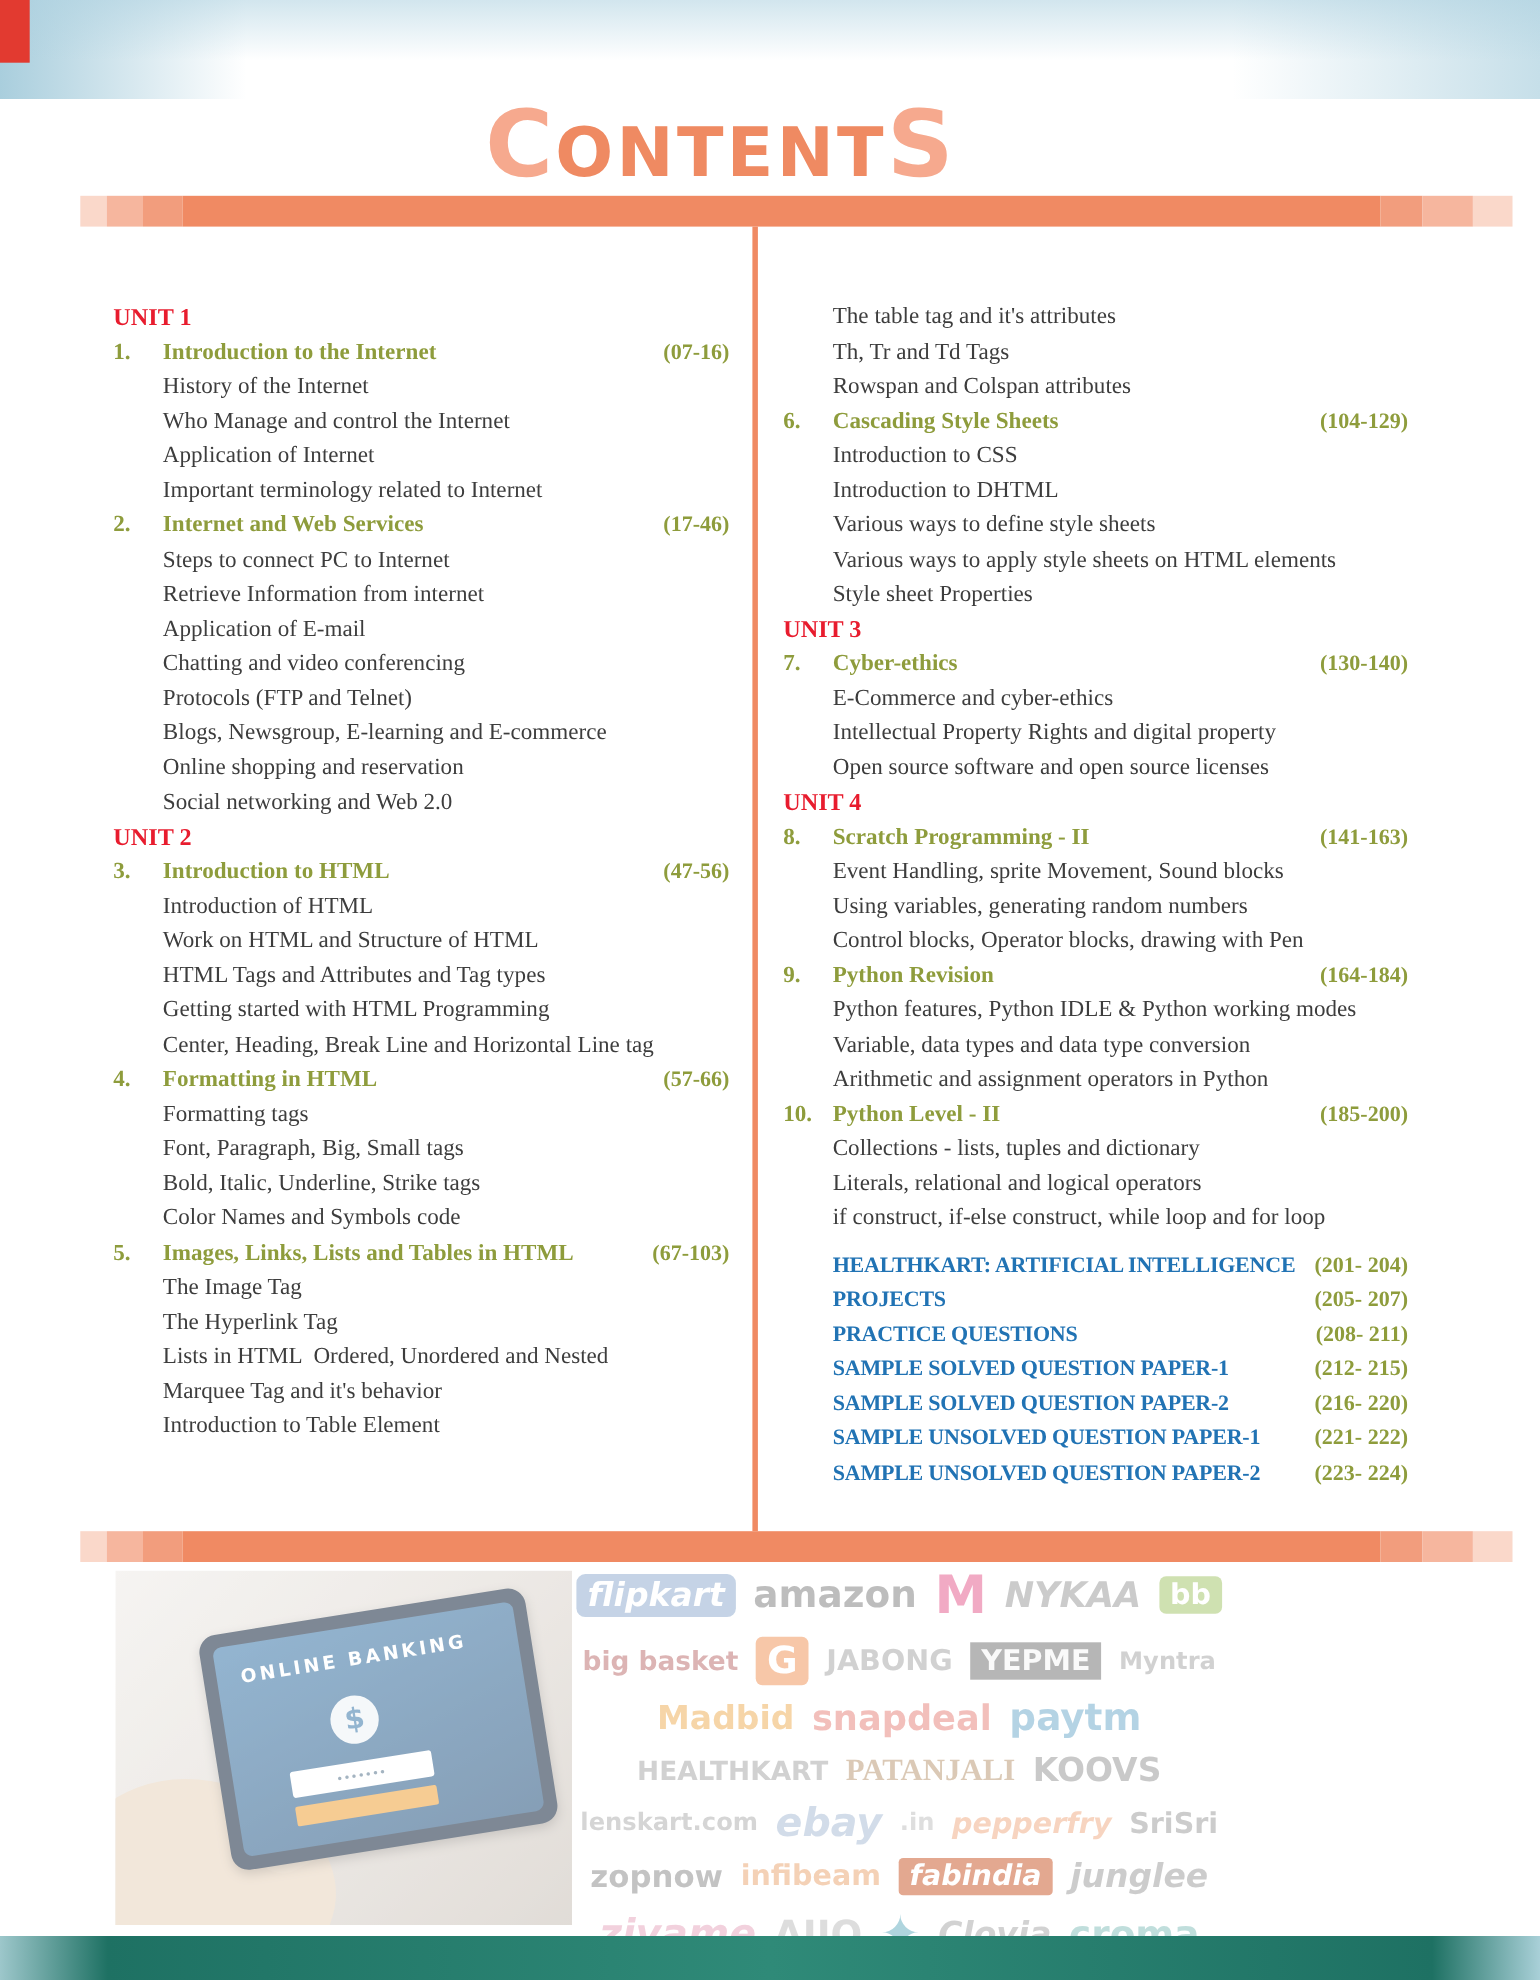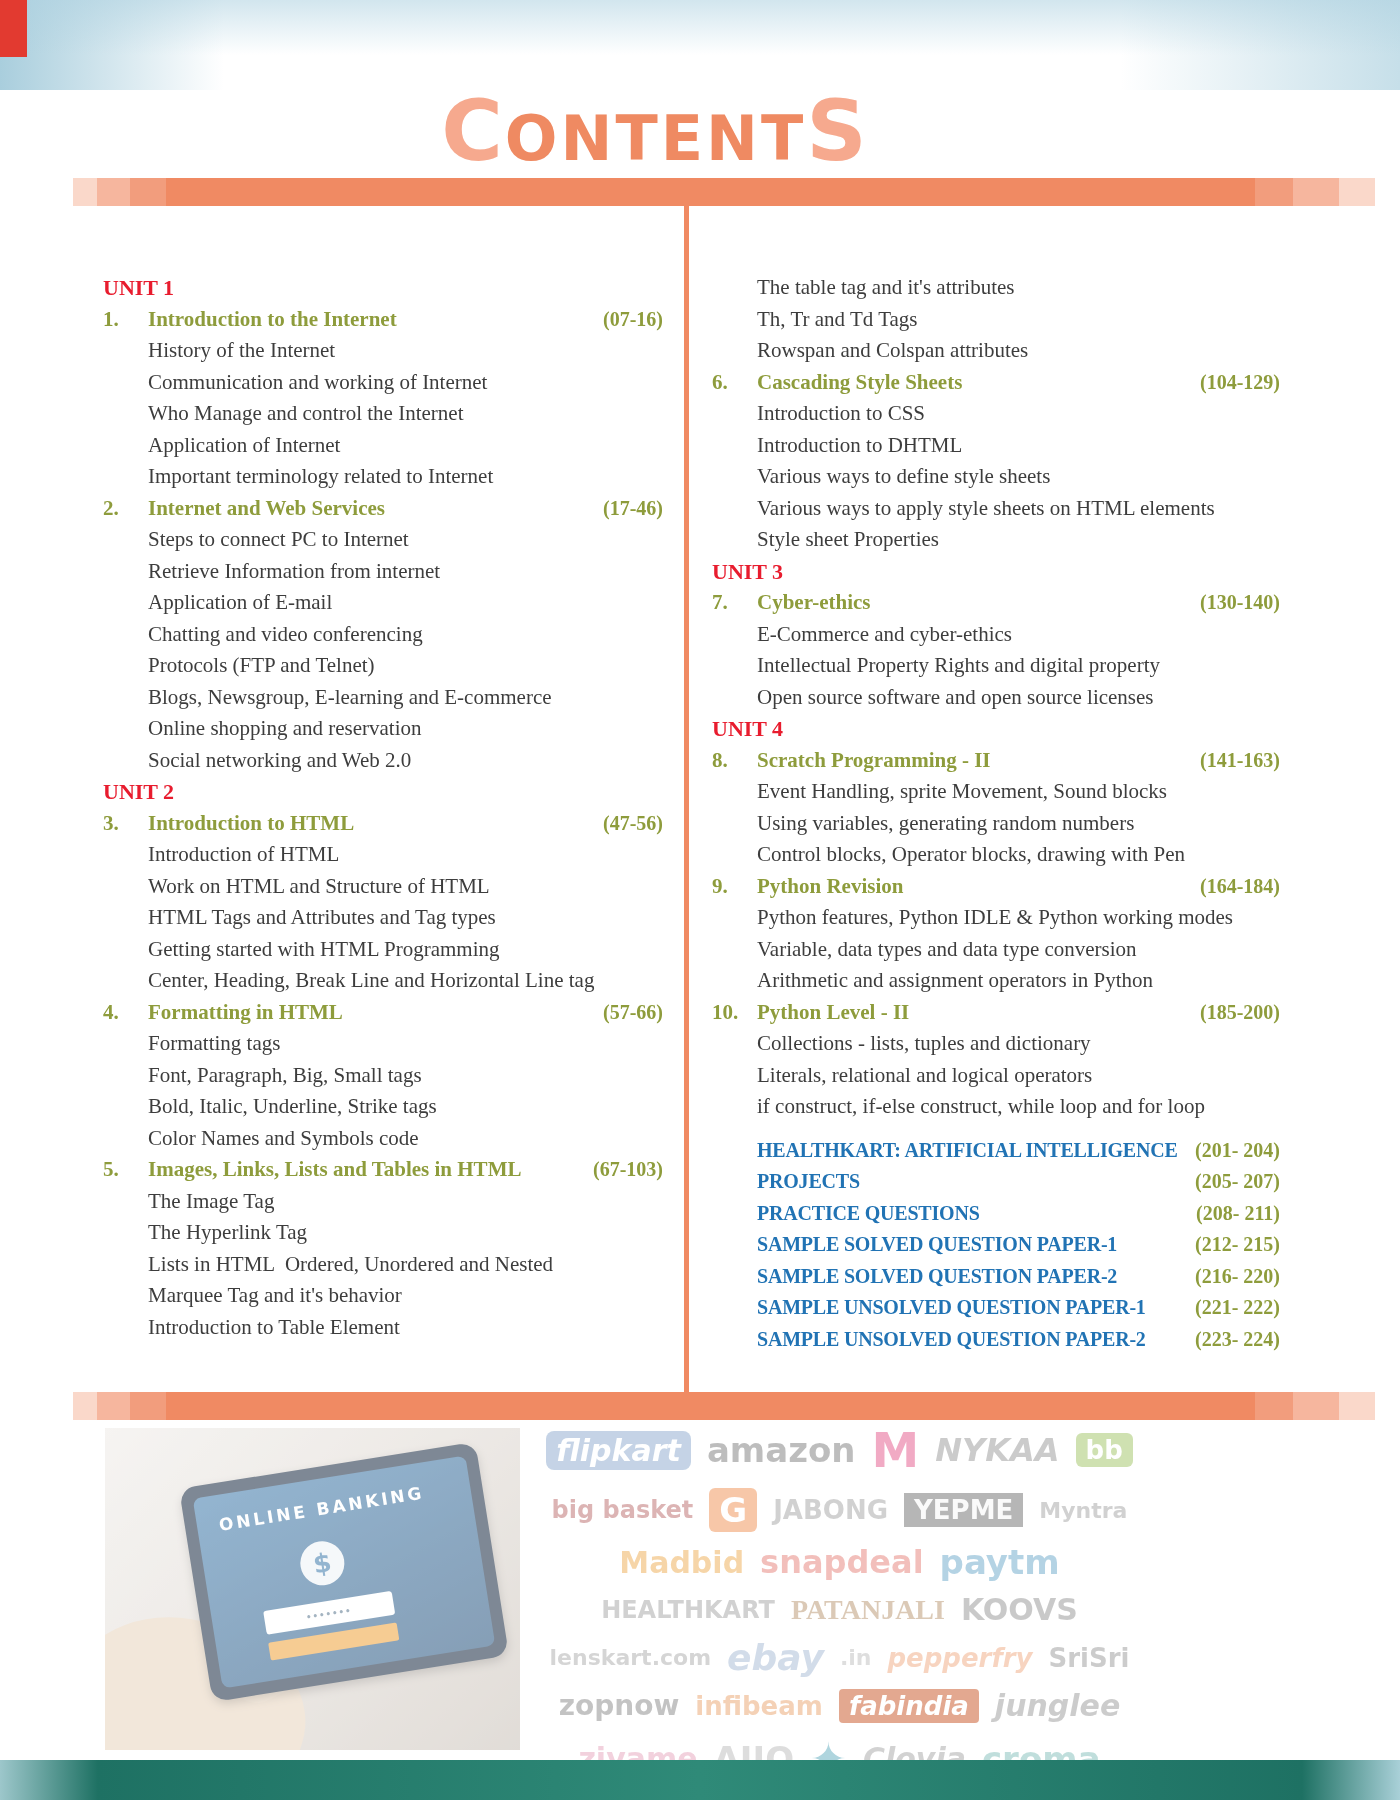--- a/index.html
+++ b/index.html
@@ -55,21 +55,21 @@
   .coin{position:absolute;left:96px;top:62px;width:44px;height:44px;border-radius:50%;
      background:#eef3f6;color:#3c79ab;font-family:"DejaVu Sans",sans-serif;font-weight:bold;
      font-size:26px;text-align:center;line-height:44px;}
   .pwd{position:absolute;left:52px;top:122px;width:130px;height:24px;background:#ffffff;border-radius:3px;
      color:#5b7890;font-size:13px;letter-spacing:2px;text-align:center;line-height:26px;}
   .obar{position:absolute;left:52px;top:154px;width:130px;height:18px;background:#f0a33c;border-radius:2px;}
   .hand{position:absolute;left:-40px;bottom:-60px;width:240px;height:190px;background:#e8d4bd;
      border-radius:50% 45% 40% 50%;transform:rotate(18deg);}
   .finger{position:absolute;left:120px;bottom:70px;width:150px;height:52px;background:#ecd9c2;
      border-radius:28px;transform:rotate(-28deg);}
-  .logos{position:absolute;left:532px;top:1422px;width:615px;height:332px;opacity:.45;
+  .logos{position:absolute;left:510px;top:1422px;width:615px;height:332px;opacity:.45;
      display:flex;flex-wrap:wrap;align-items:center;justify-content:center;
      column-gap:16px;row-gap:10px;font-family:"DejaVu Sans",sans-serif;}
   .logos span{font-weight:bold;white-space:nowrap;}
   
   .teal-bar{position:absolute;left:0;top:1760px;width:1400px;height:40px;
      background:linear-gradient(90deg,#9dc7cb 0%,#1e7163 7%,#2f8a78 50%,#1e7163 93%,#a9d0d8 100%);}
 </style>
 </head>
 <body>
 
@@ -92,21 +92,20 @@
       <span class="sg2r"></span>
       <span class="sg1r"></span>
   </div>
 
   <div class="divider"></div>
 
   <div class="col col-left" id="col-left">
       <div class="row unit">UNIT 1</div>
       <div class="row chapter"><span class="num">1.</span><span class="cname">Introduction to the Internet</span><span class="pages">(07-16)</span></div>
       <div class="row topic">History of the Internet</div>
-      <div class="row topic">Communication and working of Internet</div>
       <div class="row topic">Who Manage and control the Internet</div>
       <div class="row topic">Application of Internet</div>
       <div class="row topic">Important terminology related to Internet</div>
       <div class="row chapter"><span class="num">2.</span><span class="cname">Internet and Web Services</span><span class="pages">(17-46)</span></div>
       <div class="row topic">Steps to connect PC to Internet</div>
       <div class="row topic">Retrieve Information from internet</div>
       <div class="row topic">Application of E-mail</div>
       <div class="row topic">Chatting and video conferencing</div>
       <div class="row topic">Protocols (FTP and Telnet)</div>
       <div class="row topic">Blogs, Newsgroup, E-learning and E-commerce</div>
@@ -211,21 +210,21 @@
       <span style="color: rgb(138, 138, 138); font-size: 30px;">KOOVS</span>
       <span style="color: rgb(163, 163, 163); font-size: 22px;">lenskart.com</span>
       <span style="color: rgb(157, 179, 208); font-size: 36px; font-style: italic;">ebay</span>
       <span style="color: rgb(183, 183, 183); font-size: 22px;">.in</span>
       <span style="color: rgb(239, 162, 117); font-size: 26px; font-style: italic;">pepperfry</span>
       <span style="color: rgb(143, 143, 143); font-size: 26px;">SriSri</span>
       <span style="color: rgb(124, 124, 124); font-size: 28px;">zopnow</span>
       <span style="color: rgb(232, 154, 95); font-size: 26px;">infibeam</span>
       <span style="color: rgb(255, 255, 255); background: #c2410c; padding: 2px 10px; font-size: 26px; font-style: italic; border-radius: 4px;">fabindia</span>
       <span style="color: rgb(144, 144, 144); font-size: 30px; font-style: italic;">junglee</span>
-      <span style="color: rgb(227, 155, 180); font-size: 30px; ">zivame</span>
+      <span style="color: rgb(227, 155, 180); font-size: 36px; font-style: italic;">zivame</span>
       <span style="color: rgb(181, 181, 181); font-size: 34px;">AJIO</span>
       <span style="color: rgb(79, 163, 184); font-size: 44px;">✦</span>
       <span style="color: rgb(157, 157, 157); font-size: 30px; font-style: italic;">Clovia</span>
       <span style="color: rgb(118, 184, 178); font-size: 34px;">croma</span>
       <span style="color: rgb(255, 255, 255); background: rgb(201, 86, 79); padding: 2px 10px; font-size: 22px; border-radius: 4px;">HOME SHOP18</span>
       <span style="color: rgb(235, 157, 102); font-size: 28px; font-style: italic;">firstcry</span>
       <span style="color: rgb(255, 255, 255); background: rgb(207, 79, 69); padding: 2px 10px; font-size: 22px; border-radius: 3px;">Reliance SMART</span>
     </div>
 
   <div class="teal-bar"></div>

